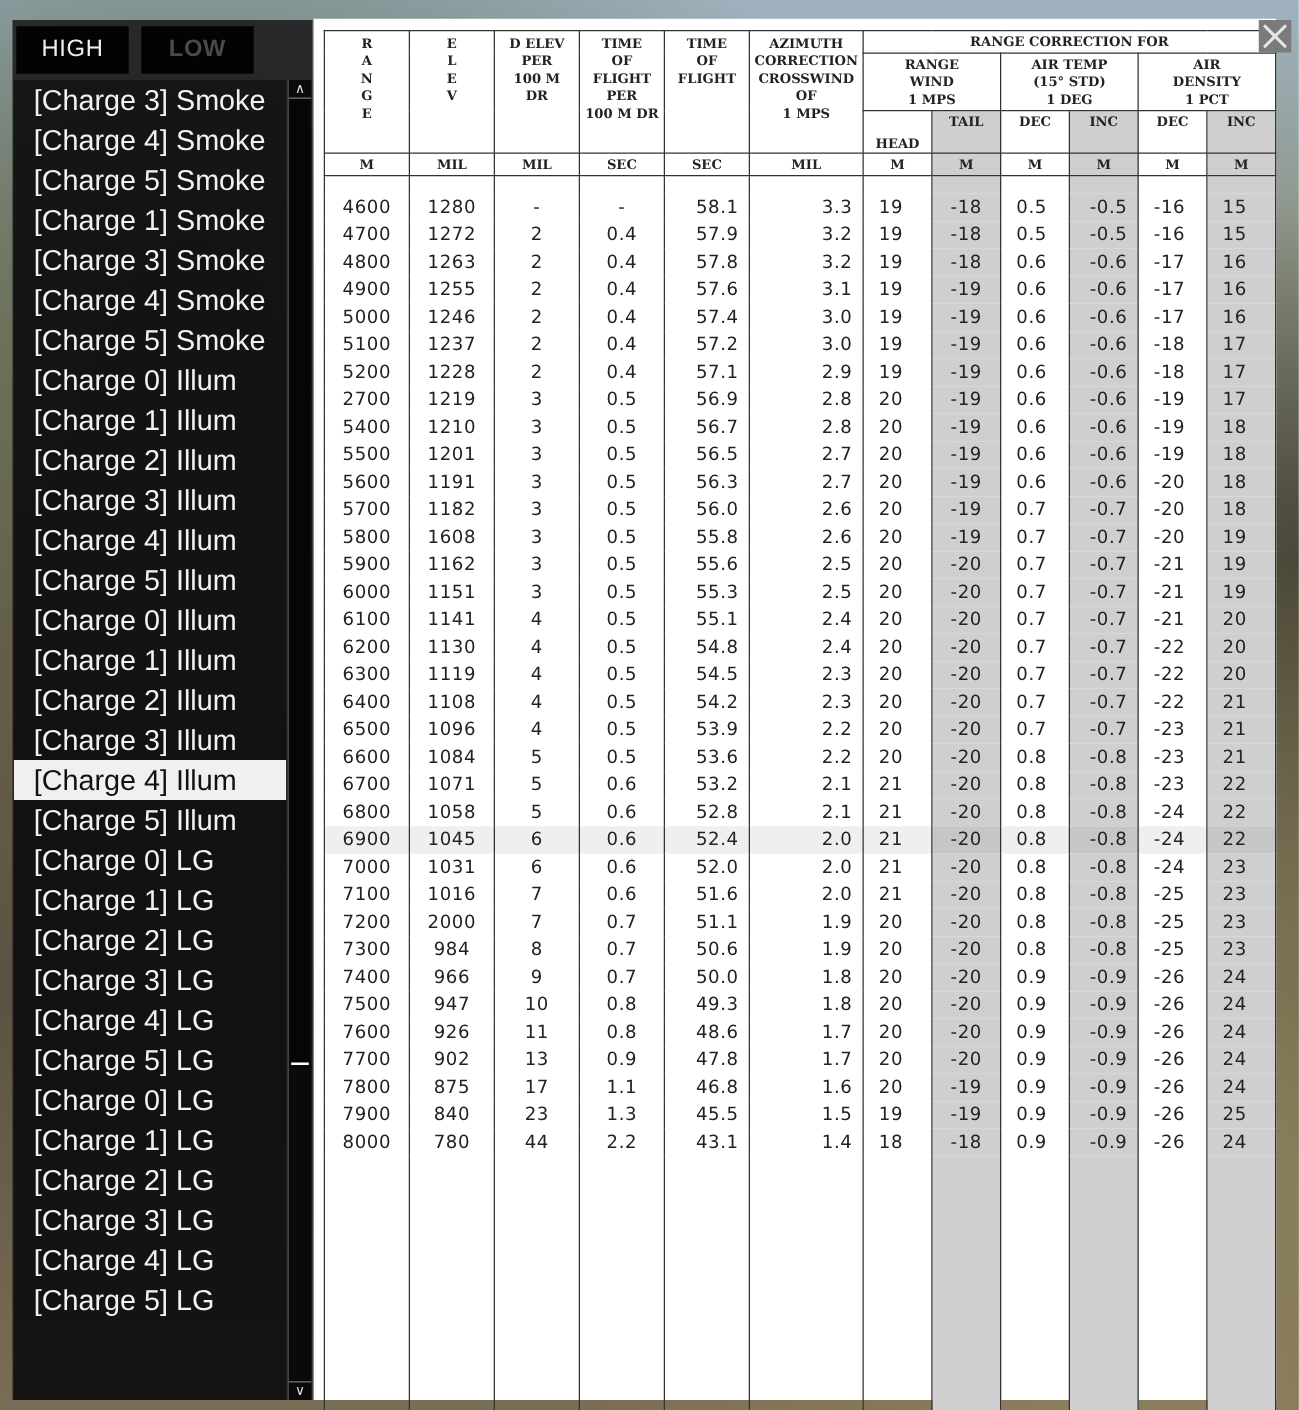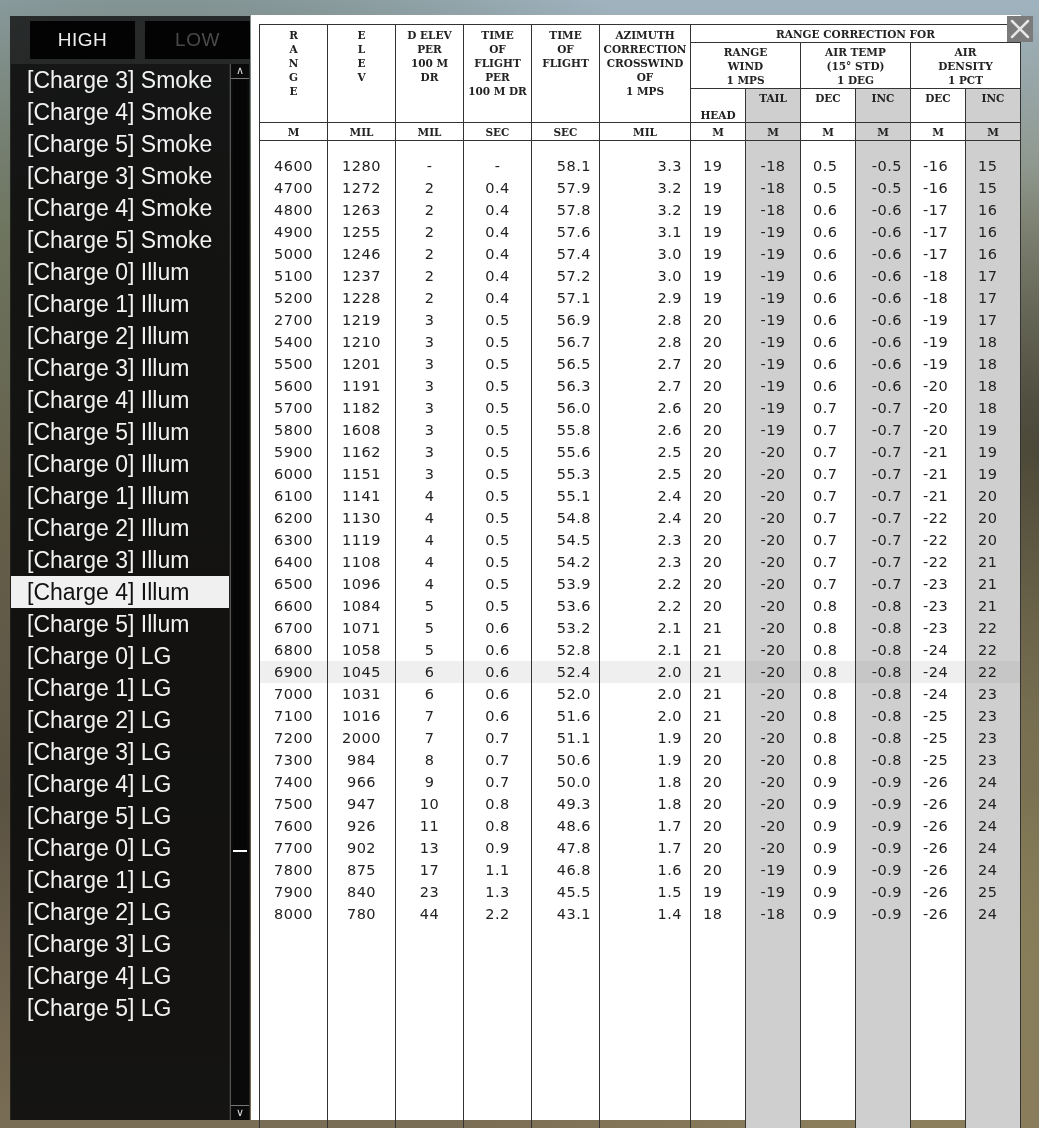--- a/index.html
+++ b/index.html
@@ -6,24 +6,24 @@
   body{width:1039px;height:1128px;position:relative;overflow:hidden;
     background:linear-gradient(180deg,#9fb3bf 0%,#8a8f7e 20%,#6d6450 45%,#5a5242 70%,#7a6d55 100%);
     font-family:"DejaVu Sans",sans-serif;}
   .bg-texture{position:absolute;inset:0;
     background:
       radial-gradient(ellipse at 15% 20%, rgba(60,70,40,.5), transparent 40%),
       radial-gradient(ellipse at 90% 80%, rgba(180,170,110,.5), transparent 40%),
       radial-gradient(ellipse at 100% 40%, rgba(40,40,30,.6), transparent 30%);}
   
   .left-panel{position:absolute;left:10px;top:16px;width:240px;height:1104px;background:rgba(20,20,20,.82);}
-  .mode-tabs{position:absolute;left:20px;top:5px;width:220px;height:38px;display:flex;gap:10px;}
+  .mode-tabs{position:absolute;left:3px;top:5px;width:190px;height:38px;display:flex;gap:10px;}
   .mode-tab{flex:1;background:#030303;color:#eee;font-family:"Liberation Sans",sans-serif;font-size:19px;
     display:flex;align-items:center;justify-content:center;letter-spacing:.5px;cursor:pointer;}
-  .mode-tab.inactive{color:#4a4a4a;}
+  .mode-tab.inactive{color:#4a4a4a;font-weight:bold;}
   .list{position:absolute;left:1px;top:48px;width:218px;height:1056px;overflow:hidden;background:rgba(10,10,10,.6);}
   .list-item{height:32px;line-height:32px;padding-left:16px;color:#f2f2f2;
     font-family:"Liberation Sans",sans-serif;font-size:23px;white-space:nowrap;cursor:pointer;}
   .list-item.selected{background:#f0f0f0;color:#111;}
   .scrollbar{position:absolute;left:220px;top:48px;width:18px;height:1056px;background:#0a0a0a;border-left:1px solid #555;}
   .scroll-btn{position:absolute;left:0;width:18px;height:14px;color:#ddd;font-size:11px;text-align:center;line-height:14px;cursor:pointer;}
   .scroll-up{top:0;border-bottom:1px solid #777;}
   .scroll-down{bottom:0;border-top:1px solid #777;}
   .scroll-thumb{position:absolute;left:2px;top:16px;width:14px;height:770px;background:#060606;border-bottom:2px solid #fff;cursor:pointer;}
   
@@ -51,20 +51,21 @@
 
 <div class="left-panel">
   <div class="mode-tabs">
     <div class="mode-tab">HIGH</div>
     <div class="mode-tab inactive">LOW</div>
   </div>
   <div class="list" id="ammo-list">
       <div class="list-item">[Charge 3] Smoke</div>
       <div class="list-item">[Charge 4] Smoke</div>
       <div class="list-item">[Charge 5] Smoke</div>
+      <div class="list-item">[Charge 1] Smoke</div>
       <div class="list-item">[Charge 3] Smoke</div>
       <div class="list-item">[Charge 4] Smoke</div>
       <div class="list-item">[Charge 5] Smoke</div>
       <div class="list-item">[Charge 0] Illum</div>
       <div class="list-item">[Charge 1] Illum</div>
       <div class="list-item">[Charge 2] Illum</div>
       <div class="list-item">[Charge 3] Illum</div>
       <div class="list-item">[Charge 4] Illum</div>
       <div class="list-item">[Charge 5] Illum</div>
       <div class="list-item">[Charge 0] Illum</div>

